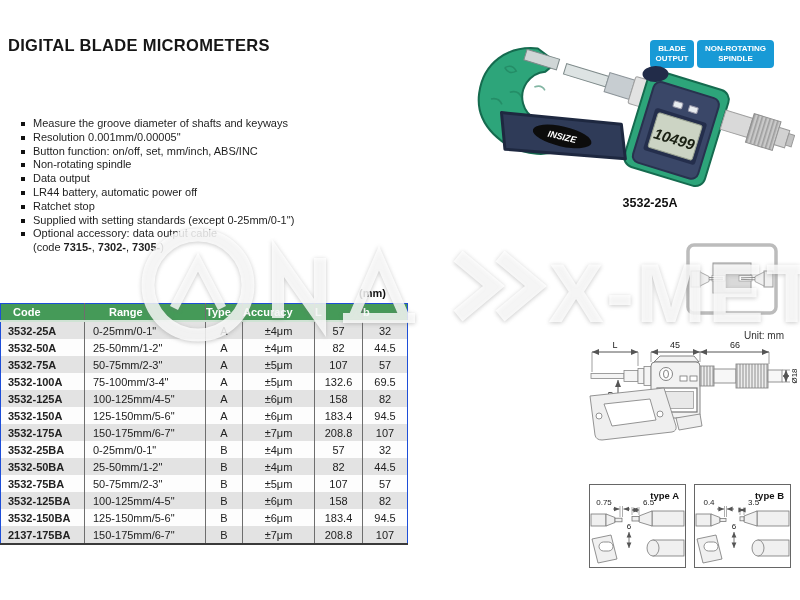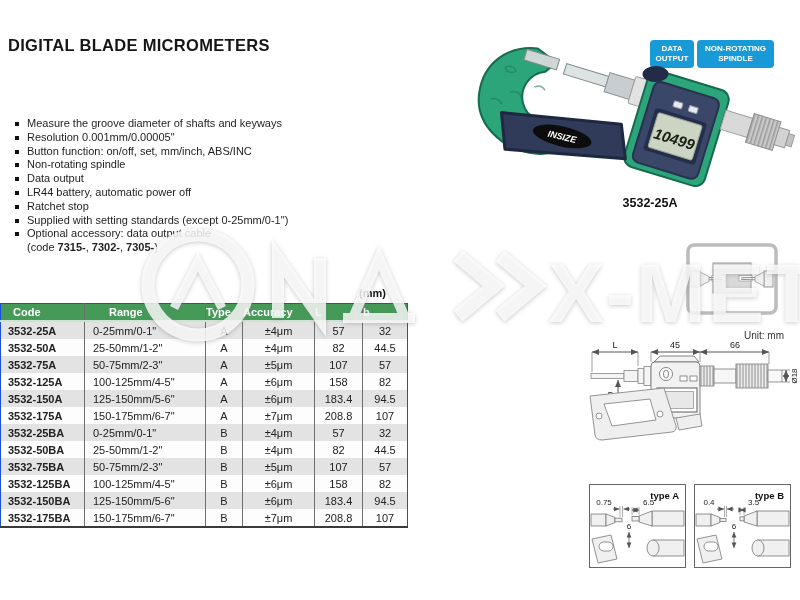--- a/index.html
+++ b/index.html
@@ -12,21 +12,21 @@
   .badge{position:absolute;top:40px;height:28px;border-radius:4px;background:#189ad6;
          color:#fff;font-weight:bold;font-size:8px;line-height:10px;text-align:center;
          display:flex;flex-direction:column;justify-content:center;}
   .badge-data{left:650px;width:44px;}
   .badge-spindle{left:697px;width:77px;}
 
   .product-illustration{position:absolute;left:455px;top:35px;}
   .product-code{position:absolute;left:605px;top:196px;width:90px;text-align:center;
                 font-size:12.5px;font-weight:bold;color:#111;}
 
-  .features{position:absolute;left:14px;top:117px;width:430px;font-size:11px;}
+  .features{position:absolute;left:20px;top:117px;width:430px;font-size:11px;}
   .features ul{list-style:none;margin:0;padding:0;}
   .features li{position:relative;padding-left:13px;line-height:13.8px;}
   .features li::before{content:"";position:absolute;left:1px;top:5px;width:4px;height:4px;background:#111;}
   .features .code-line{padding-left:13px;line-height:13.8px;}
   .features .code-line b{font-weight:bold;}
 
   .mm-note{position:absolute;left:330px;top:287px;width:85px;text-align:center;
            font-size:11px;font-weight:bold;color:#111;}
 
   table.spec{position:absolute;left:0;top:303px;width:407px;border-collapse:collapse;
@@ -55,21 +55,21 @@
   svg text{font-family:"Liberation Sans",sans-serif;}
 </style>
 </head>
 <body>
 
 <div class="page">
 
   <div class="page-title">DIGITAL BLADE MICROMETERS</div>
 
   <div class="badge badge-data">
-    <span>DATA</span>
+    <span>BLADE</span>
     <span>OUTPUT</span>
   </div>
   <div class="badge badge-spindle">
     <span>NON-ROTATING</span>
     <span>SPINDLE</span>
   </div>
 
   <svg class="product-illustration" width="340" height="168" viewBox="0 0 340 168">
     <defs>
       <pattern id="knurlP" width="4" height="6" patternUnits="userSpaceOnUse">
@@ -161,20 +161,28 @@
         </tr>
         <tr>
           <td>3532-75A</td>
           <td>50-75mm/2-3"</td>
           <td>A</td>
           <td>±5μm</td>
           <td>107</td>
           <td>57</td>
         </tr>
         <tr>
+          <td>3532-100A</td>
+          <td>75-100mm/3-4"</td>
+          <td>A</td>
+          <td>±5μm</td>
+          <td>132.6</td>
+          <td>69.5</td>
+        </tr>
+        <tr>
           <td>3532-125A</td>
           <td>100-125mm/4-5"</td>
           <td>A</td>
           <td>±6μm</td>
           <td>158</td>
           <td>82</td>
         </tr>
         <tr>
           <td>3532-150A</td>
           <td>125-150mm/5-6"</td>
@@ -225,21 +233,21 @@
         </tr>
         <tr>
           <td>3532-150BA</td>
           <td>125-150mm/5-6"</td>
           <td>B</td>
           <td>±6μm</td>
           <td>183.4</td>
           <td>94.5</td>
         </tr>
         <tr>
-          <td>3532-175BA</td>
+          <td>2137-175BA</td>
           <td>150-175mm/6-7"</td>
           <td>B</td>
           <td>±7μm</td>
           <td>208.8</td>
           <td>107</td>
         </tr>
       </tbody>
   </table>
 
   <svg class="app-box" width="92" height="72" viewBox="0 0 92 72">

